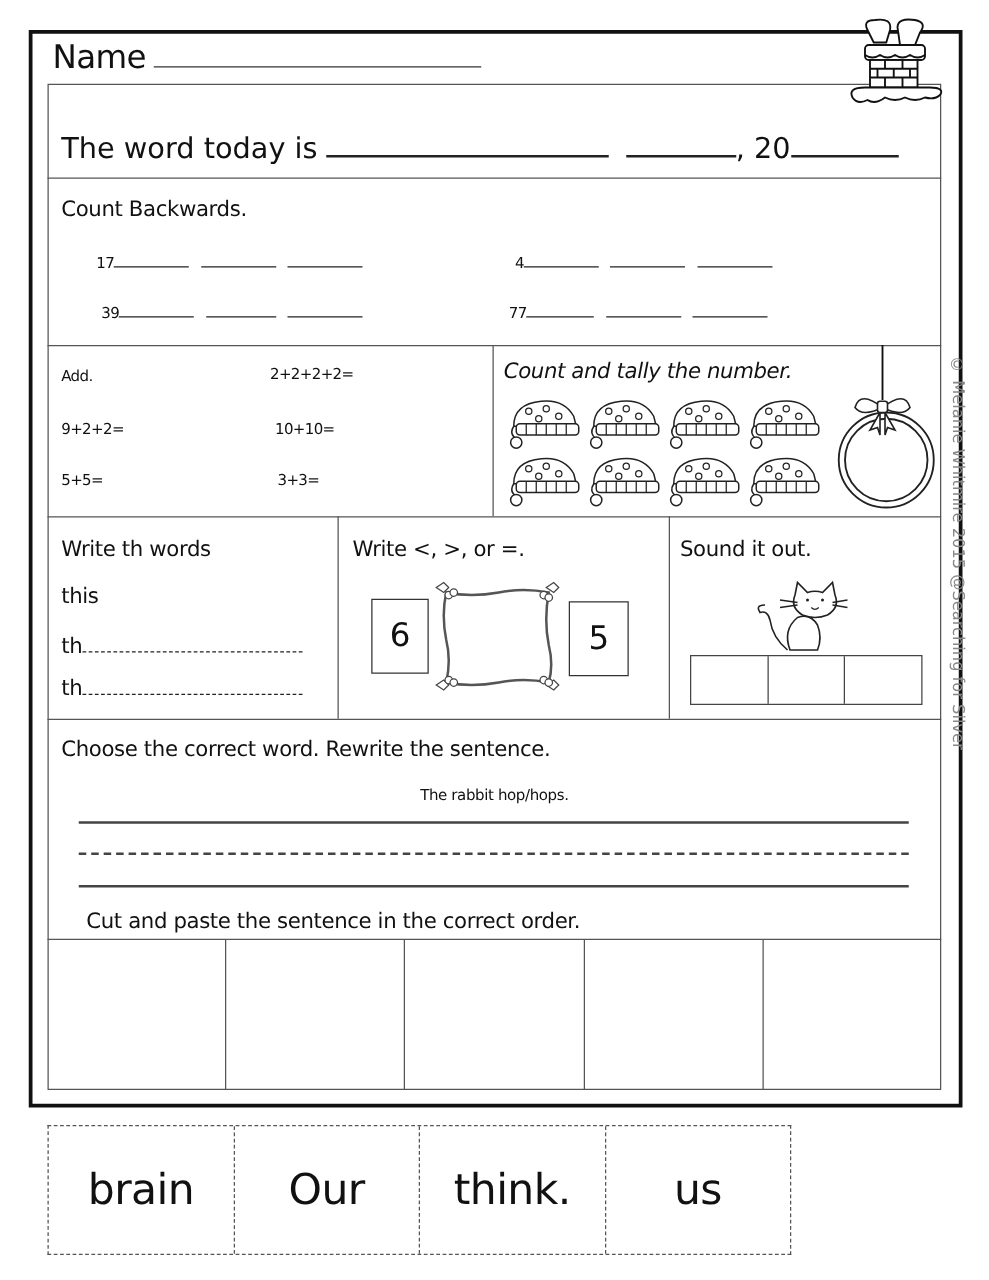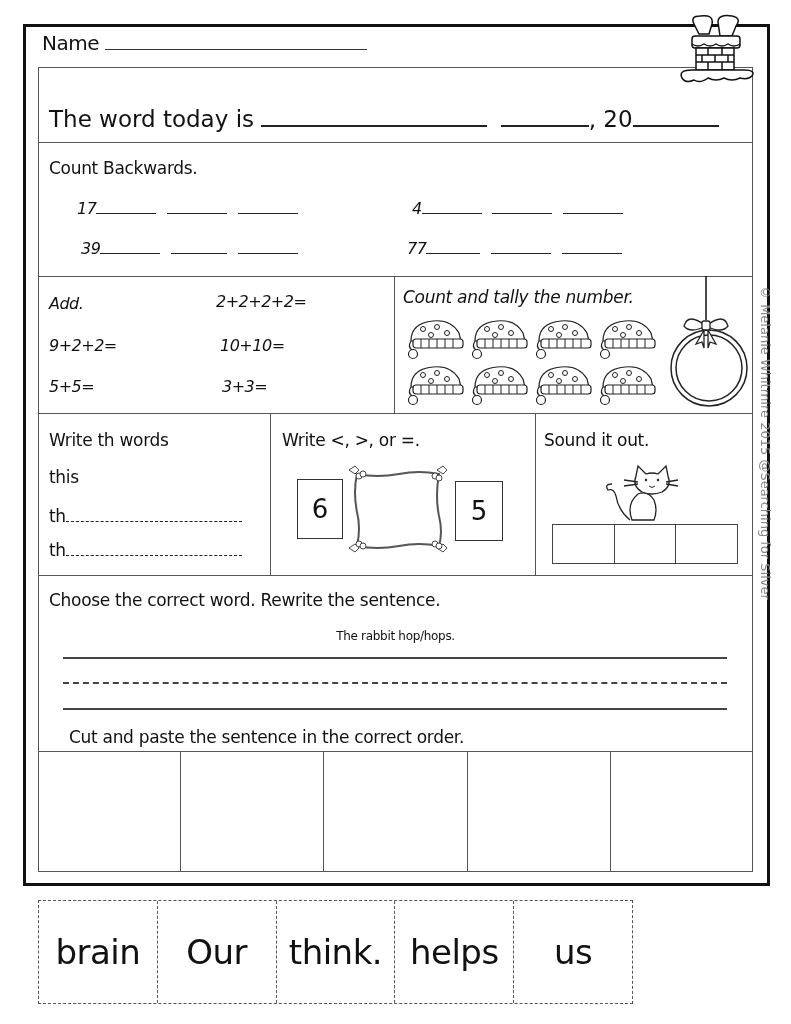--- a/index.html
+++ b/index.html
@@ -7,32 +7,32 @@
   body { position: relative; font-family: "DejaVu Sans", sans-serif; color: #111; }
 
   .outer {
     position: absolute; left: 23px; top: 24px; width: 747px; height: 862px;
     border: 3px solid #111;
   }
   .inner {
     position: absolute; left: 38px; top: 67px; width: 715px; height: 805px;
     border: 1px solid #555;
   }
-  .name-row { position: absolute; left: 42px; top: 31px; font-size: 20px; letter-spacing: -0.5px; }
+  .name-row { position: absolute; left: 42px; top: 31px; font-size: 26px; letter-spacing: -0.5px; }
   .name-row .blank { display: inline-block; width: 262px; border-bottom: 1px solid #333; margin-left: 6px; height: 18px; vertical-align: baseline; }
 
   .hline { position: absolute; background: #555; height: 1px; }
   .vline { position: absolute; background: #555; width: 1px; }
 
   .t { position: absolute; white-space: nowrap; }
   .date-row { left: 49px; top: 106px; font-size: 23px; }
   .blank-line { display: inline-block; border-bottom: 2px solid #222; height: 20px; vertical-align: baseline; }
 
   .label { font-size: 17px; letter-spacing: -0.3px; }
-  .num { font-size: 16px; letter-spacing: -0.5px; font-style: italic; }
+  .num { font-size: 12px; letter-spacing: -0.5px; }
   .ul { display: inline-block; border-bottom: 1.5px solid #222; height: 16px; vertical-align: baseline; }
 
   .cmp-box { position: absolute; border: 1px solid #333; display: flex; align-items: center; justify-content: center; font-size: 26px; }
   .sound-boxes { position: absolute; left: 552px; top: 524px; width: 186px; height: 40px; border: 1px solid #444; display: flex; }
   .sound-boxes div { flex: 1; border-right: 1px solid #444; }
   .sound-boxes div:last-child { border-right: none; }
 
   .write-lines .solid { position: absolute; height: 2px; background: #444; }
   .write-lines .dash { position: absolute; height: 0; border-top: 2px dashed #444; }
 
@@ -224,17 +224,16 @@
   <div></div>
   <div></div>
   <div></div>
   <div></div>
 </div>
 
 <div class="cut-row">
   <div class="card">brain</div>
   <div class="card">Our</div>
   <div class="card">think.</div>
-  <div class="card">helps</div>
   <div class="card">us</div>
 </div>
 
 <div class="copyright">© Melanie Whitmire 2015 @Searching for Silver</div>
 
 </body></html>

